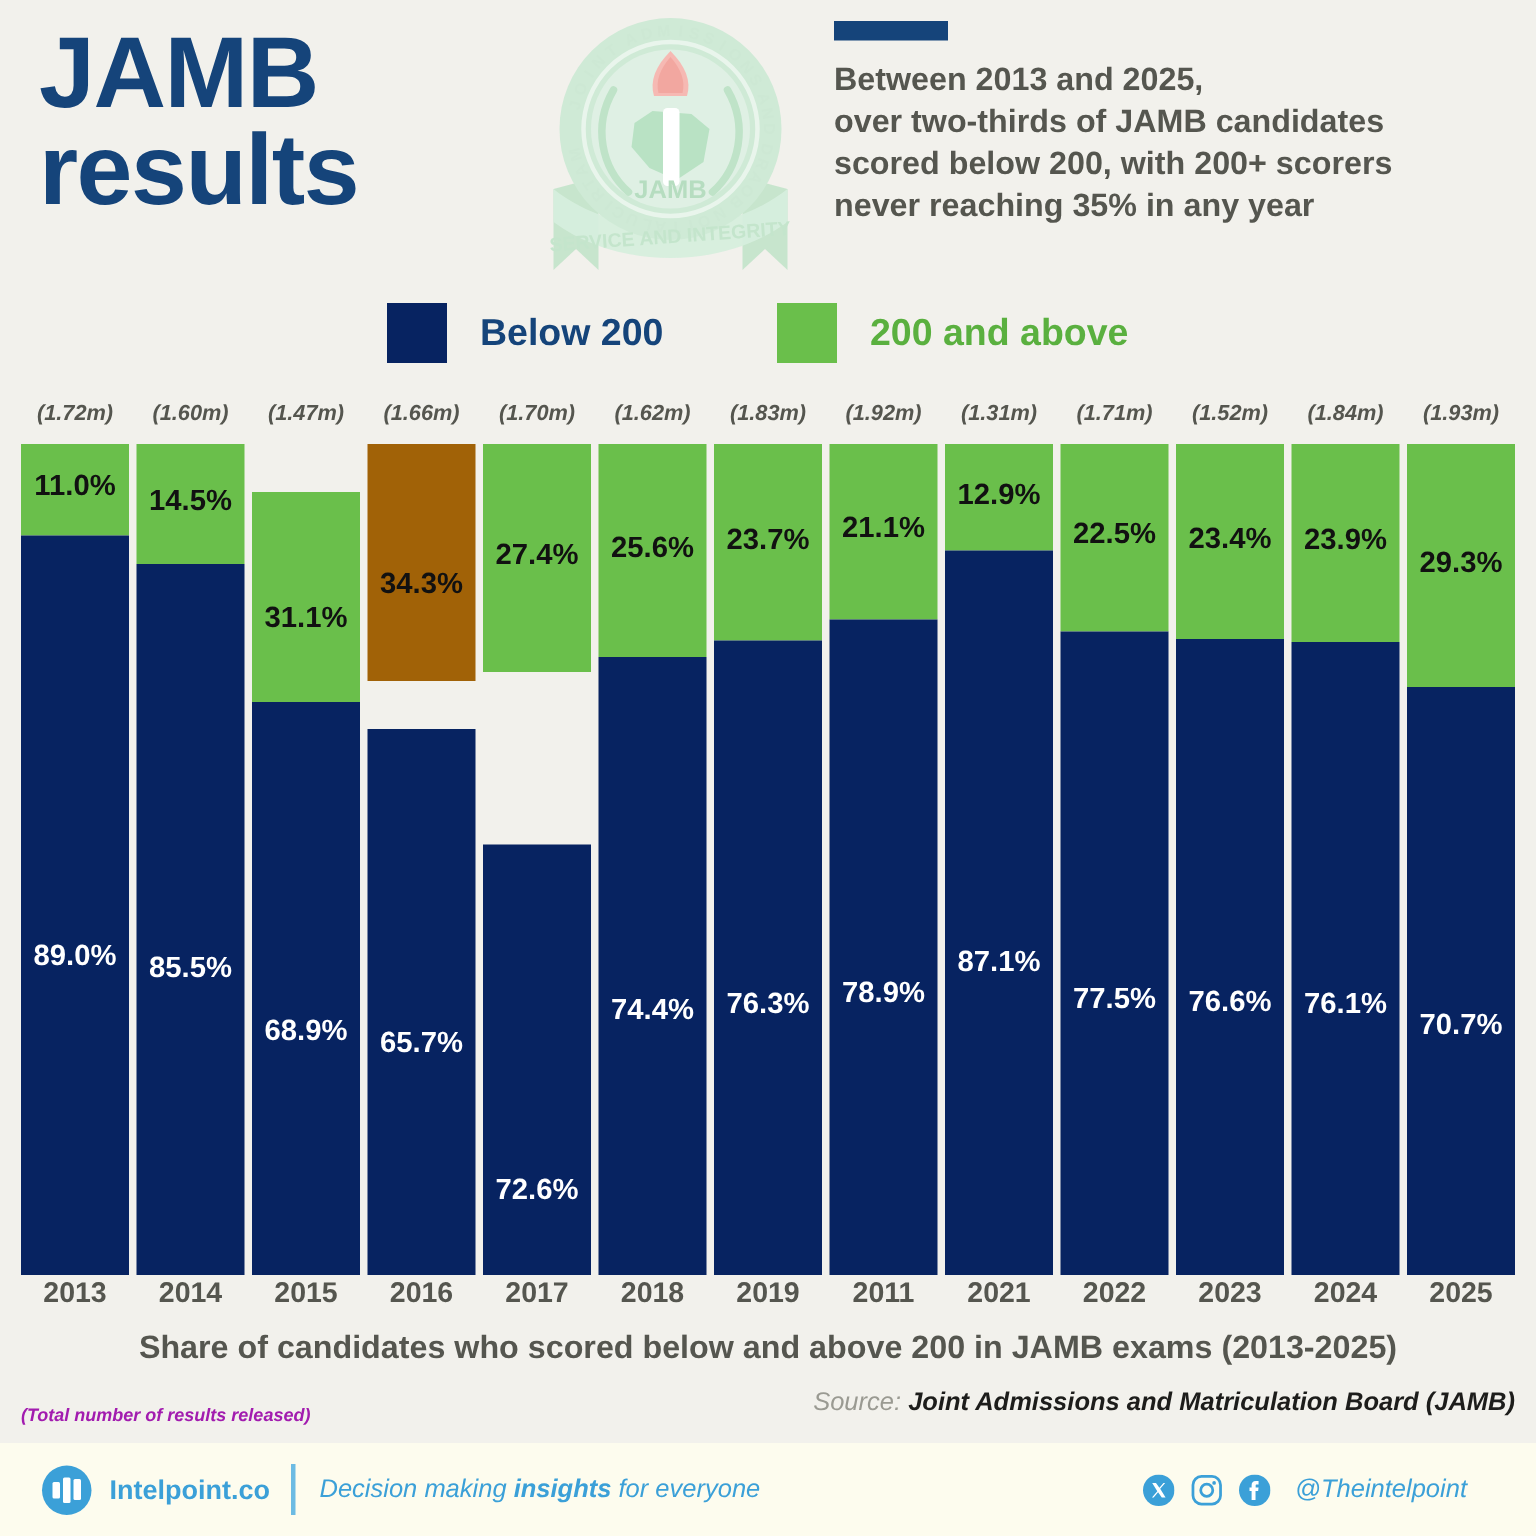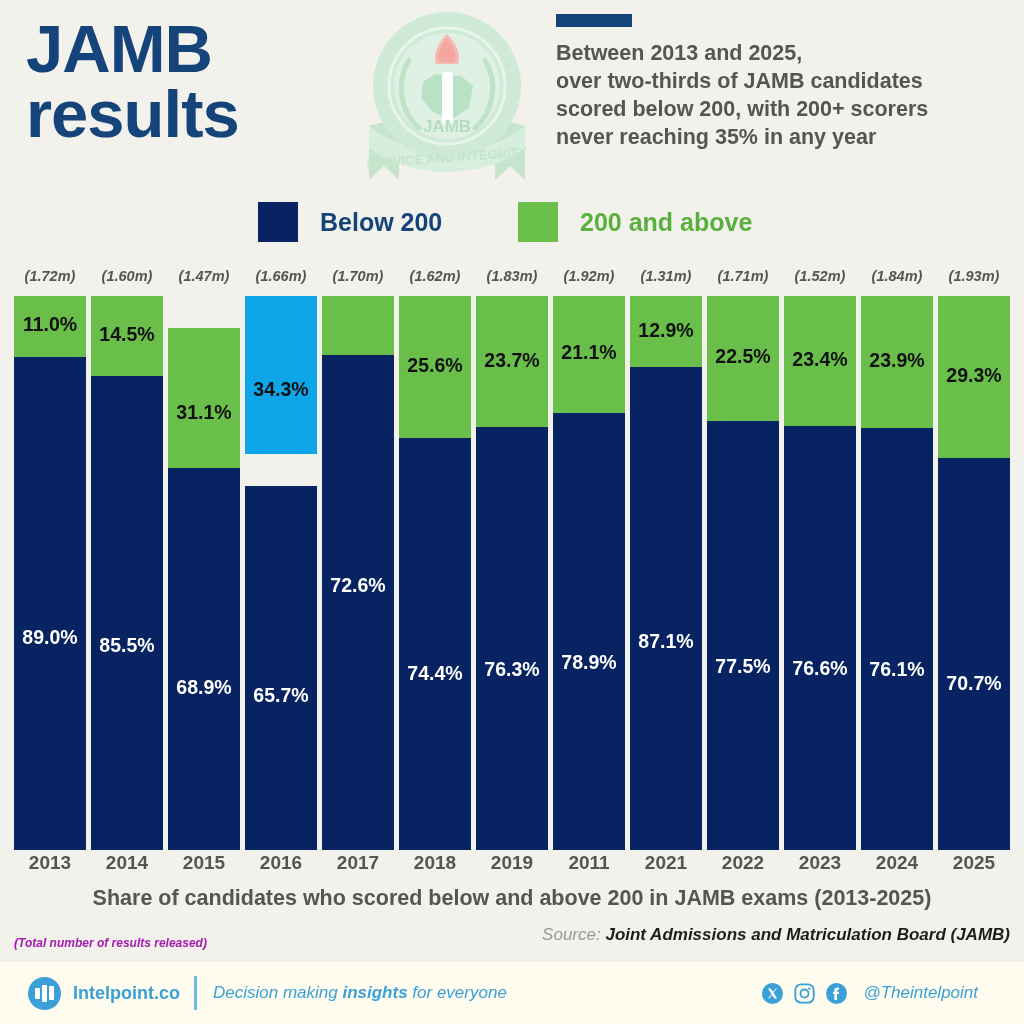--- a/index.html
+++ b/index.html
@@ -241,35 +241,35 @@
           <span class="seg-val" style="top: 73.147px;">31.1%</span>
         </div>
         <div class="seg seg-below" style="height: 381.706px; background: rgb(7, 35, 97);">
           <span class="seg-val" style="top: 208.03px;">68.9%</span>
         </div>
       </div>
     </div>
     <div class="bar-col" style="left: 231px;">
       <div class="total-label">(1.66m)</div>
       <div class="stack">
-        <div class="seg seg-above" style="height: 158px; background: #0ea5e9;">
+        <div class="seg seg-above" style="height: 158px; background: #a16207;">
           <span class="seg-val" style="top: 82.011px;">34.3%</span>
         </div>
         <div class="seg seg-below" style="height: 363.978px; background: rgb(7, 35, 97);">
           <span class="seg-val" style="top: 198.368px;">65.7%</span>
         </div>
       </div>
     </div>
     <div class="bar-col" style="left: 308px;">
       <div class="total-label">(1.70m)</div>
       <div class="stack">
         <div class="seg seg-above" style="height: 151.796px; background: rgb(106, 191, 75);">
           <span class="seg-val" style="top: 62.898px;">27.4%</span>
         </div>
-        <div class="seg seg-below" style="height: 495px; background: rgb(7, 35, 97);">
+        <div class="seg seg-below" style="height: 287px; background: rgb(7, 35, 97);">
           <span class="seg-val" style="top: 219.201px;">72.6%</span>
         </div>
       </div>
     </div>
     <div class="bar-col" style="left: 385px;">
       <div class="total-label">(1.62m)</div>
       <div class="stack">
         <div class="seg seg-above" style="height: 141.824px; background: rgb(106, 191, 75);">
           <span class="seg-val" style="top: 57.912px;">25.6%</span>
         </div>

